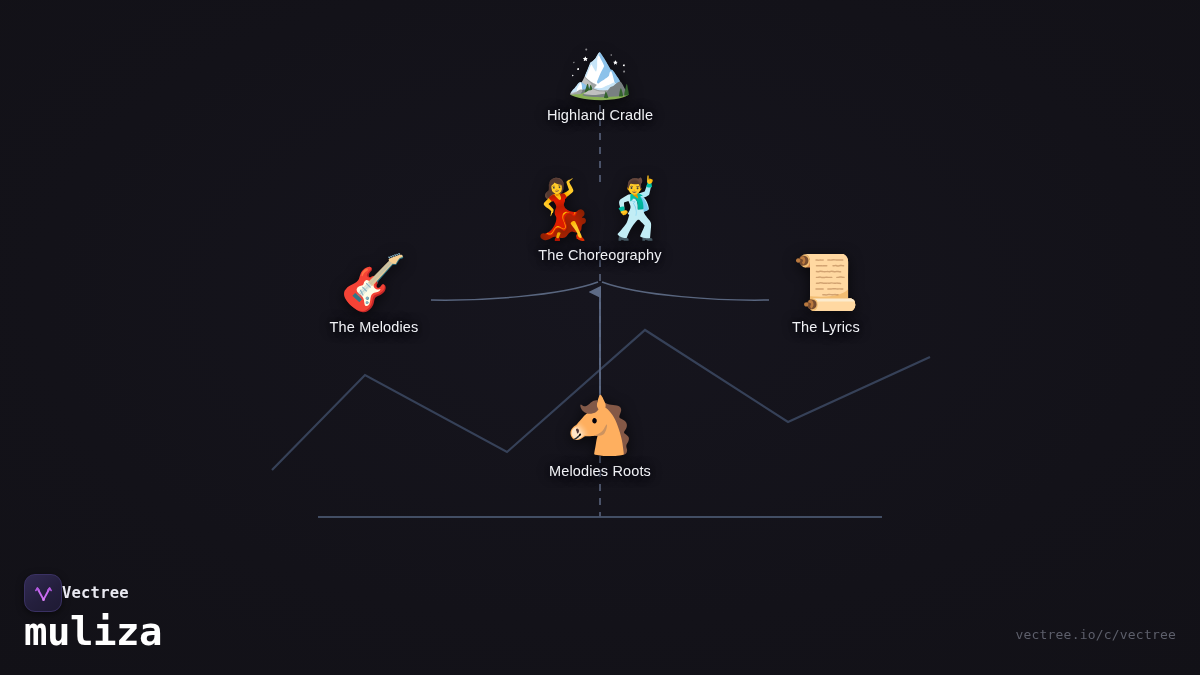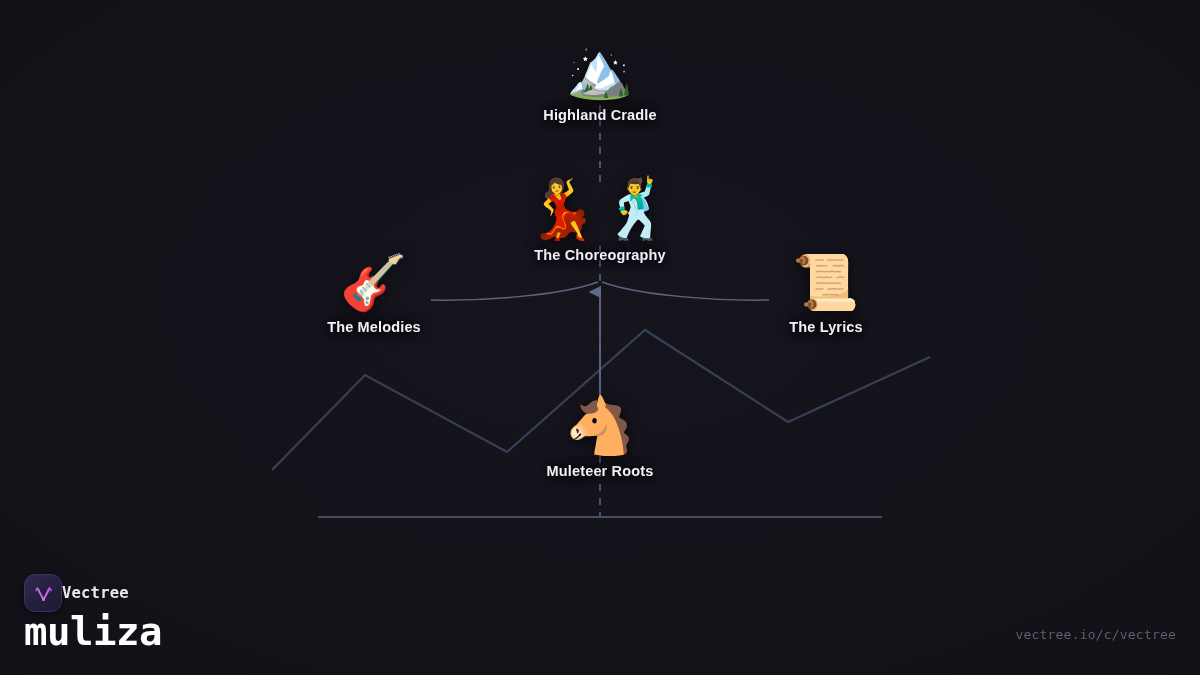--- a/index.html
+++ b/index.html
@@ -58,21 +58,21 @@
     font-family: "DejaVu Sans", sans-serif;
     font-size: 56px;
     line-height: 1;
     display: inline-block;
     filter: drop-shadow(0 3px 7px rgba(0,0,0,0.65));
   }
   .node .node-label {
     margin-top: 9px;
     font-family: "Liberation Sans", sans-serif;
     font-size: 14.5px;
-    font-weight: bold;
+    font-weight: normal;
     color: #f2f3f7;
     letter-spacing: 0.15px;
     text-shadow: 0 1px 5px rgba(10,10,16,0.95), 0 0 12px rgba(10,10,16,0.9);
     white-space: nowrap;
   }
 
   
   #node-root      { left: 600px; top: 44px; }
   #node-center    { left: 600px; top: 180px; }
   #node-left      { left: 374px; top: 256px; }
@@ -186,21 +186,21 @@
     <div class="emoji-row">
       <span class="emoji">📜</span>
     </div>
     <div class="node-label">The Lyrics</div>
   </div>
 
   <div class="node" id="node-bottom">
     <div class="emoji-row">
       <span class="emoji">🐴</span>
     </div>
-    <div class="node-label">Muleteer Roots</div>
+    <div class="node-label">Melodies Roots</div>
   </div>
 
   <div id="brand">
     <div id="brand-row">
       <div id="brand-logo">
         <svg width="21" height="21" viewBox="0 0 24 24" aria-hidden="true">
           <path d="M5 6 L12 19 L19 6" fill="none" stroke="#c96bf0" stroke-width="2.2" stroke-linecap="round" stroke-linejoin="round"></path>
           <path d="M5 6 L3.2 8.6 M5 6 L7.2 8.2" fill="none" stroke="#b459e3" stroke-width="1.7" stroke-linecap="round"></path>
           <path d="M19 6 L20.8 8.6 M19 6 L16.8 8.2" fill="none" stroke="#b459e3" stroke-width="1.7" stroke-linecap="round"></path>
           <circle cx="12" cy="19" r="1.5" fill="#d87ff5"></circle>

